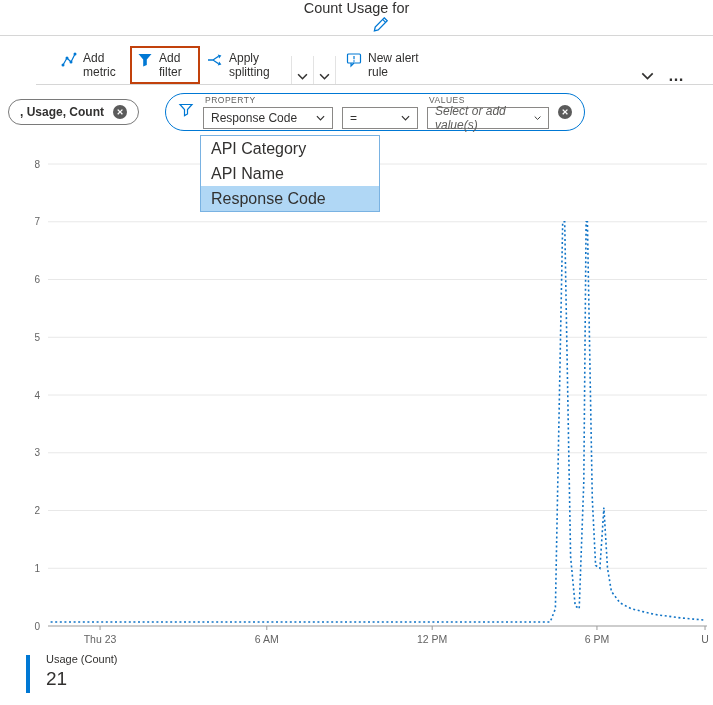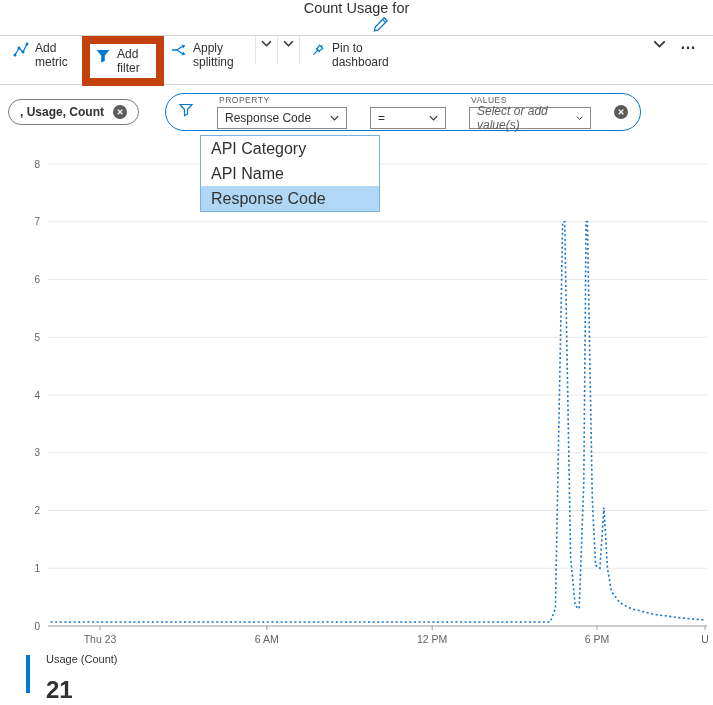--- a/index.html
+++ b/index.html
@@ -7,55 +7,55 @@
   body {
     width:713px; height:705px; overflow:hidden;
     background:#fff; color:#323130;
     font-family:"Liberation Sans", sans-serif;
   }
   
   .title-row { height:36px; display:flex; align-items:center; padding:0 12px; border-bottom:1px solid #d6d6d6;flex-direction:column; }
   .title { font-size:14.5px; }
   .edit-btn { margin-left:48px; display:flex; align-items:center; cursor:pointer; }
   
-  .toolbar { height:49px; display:flex; align-items:flex-start; padding:0 6px; border-bottom:1px solid #d6d6d6; }
+  .toolbar { height:49px; display:flex; align-items:flex-end; padding:0 18px; border-bottom:1px solid #d6d6d6;margin-left:36px; }
   .tb-btn { display:flex; align-items:flex-start; gap:6px; padding:5px 7px; cursor:pointer; }
   .tb-btn svg { margin-top:1px; flex:none; }
-  .tb-btn.hl { border:8px solid #c2410c; padding:3px 5px; }
+  .tb-btn.hl { border:2px solid #c2410c; padding:3px 5px; }
   .tb-label { font-size:12px; line-height:14px; }
   .tb-chev { padding:4px 2px; cursor:pointer; display:flex; align-items:center; }
   .tb-sep { width:1px; height:28px; background:#e3e3e3; margin:0 3px; flex:none; }
   .tb-right { margin-left:auto; display:flex; align-items:center; gap:12px; padding-right:10px; }
   .ellipsis { font-size:16px; font-weight:bold; letter-spacing:1px; cursor:pointer; line-height:10px; }
   
   .filter-row { height:54px; display:flex; align-items:center; padding:0 8px; position:relative; }
   .pill { display:flex; align-items:center; gap:9px; height:26px; border:1px solid #7a7a7a; border-radius:14px; padding:0 11px; font-size:12px; font-weight:bold; cursor:pointer; }
   .circle-x { width:14px; height:14px; border-radius:50%; background:#5b5b5b; color:#fff; font-size:8.5px; line-height:14px; text-align:center; font-weight:bold; cursor:pointer; flex:none; }
-  .capsule { margin-left:26px; display:flex; align-items:center; gap:23px; height:38px; border:1px solid #0078d4; border-radius:19px; padding:0 12px; background:#fff; }
+  .capsule { margin-left:26px; display:flex; align-items:center; gap:9px; height:38px; border:1px solid #0078d4; border-radius:19px; padding:0 12px; background:#fff; }
   .fgroup { display:flex; flex-direction:column; }
   .flabel { font-size:8.5px; letter-spacing:.5px; color:#5f5e5c; height:11px; margin:0 0 1px 2px; }
   .fselect { display:flex; align-items:center; justify-content:space-between; gap:6px; border:1px solid #8a8886; background:#fff; height:22px; padding:0 7px; font-size:12px; cursor:pointer; }
   .fselect.prop { width:130px; }
   .fselect.op { width:76px; }
   .fselect.vals { width:122px; }
   .placeholder { font-style:italic; color:#5f5e5c; }
   
   .dropdown { position:absolute; left:200px; top:50px; width:180px; background:#fff; border:1px solid #79b2e2; z-index:20; }
   .dd-item { height:25px; line-height:25px; padding-left:10px; font-size:16px; cursor:pointer; }
   .dd-item.selected { background:#b0d7f5; }
   
   .chart-wrap { height:512px; }
   svg.chart text { font-family:"Liberation Sans", sans-serif; }
   .ytick { font-size:10px; fill:#636363; text-anchor:end; }
   .xtick { font-size:10.5px; fill:#636363; text-anchor:middle; }
   
   .legend { display:flex; gap:16px; padding:2px 8px 0 26px; }
   .legend-bar { width:4px; height:38px; background:#0078d4; margin-top:2px; flex:none; }
   .legend-name { font-size:11px; }
-  .legend-value { font-size:24px; font-weight:bold; margin-top:11px; }
+  .legend-value { font-size:19px; font-weight:normal; margin-top:3px; }
 </style>
 </head>
 <body>
 
 <div class="title-row">
   <span class="title">Count Usage for</span>
   <span class="edit-btn">
     <span>
       <svg width="16" height="16" viewBox="0 0 16 16">
           <path d="M11.2 1.8l3 3L5.2 14l-3.8.8.8-3.8z" fill="none" stroke="#0078d4" stroke-width="1.3"></path>
@@ -111,32 +111,32 @@
   <div class="tb-sep"></div>
 
   <div class="tb-chev">
     <svg width="11" height="7" viewBox="0 0 10 6">
         <path d="M1 1l4 4 4-4" fill="none" stroke="#323130" stroke-width="1.4"></path>
       </svg>
   </div>
 
   <div class="tb-sep"></div>
 
-
   <div class="tb-btn">
     <span>
       <svg width="16" height="16" viewBox="0 0 16 16" fill="none" stroke="#0078d4" stroke-width="1.2">
-          <g transform="rotate(45 8 8)">
-            <path d="M8 1.5v2M5.8 3.5h4.4l-.7 4.5H6.5z"></path>
-            <path d="M5 8h6M8 8v6.5"></path>
-          </g>
-        </svg>
-    </span>
-    <span class="tb-label" style="width:60px">Pin to dashboard</span>
-  </div>
+          <rect x="1.5" y="2" width="13" height="9" rx="1"></rect>
+          <path d="M5 11v3l3-3"></path>
+          <line x1="8" y1="4" x2="8" y2="7.2"></line>
+          <circle cx="8" cy="9" r=".8" fill="#0078d4" stroke="none"></circle>
+        </svg>
+    </span>
+    <span class="tb-label" style="width:54px">New alert rule</span>
+  </div>
+
 
   <div class="tb-right">
     <div class="tb-chev">
       <svg width="13" height="8" viewBox="0 0 10 6">
           <path d="M1 1l4 4 4-4" fill="none" stroke="#323130" stroke-width="1.3"></path>
         </svg>
     </div>
     <span class="ellipsis">…</span>
   </div>
 </div>

